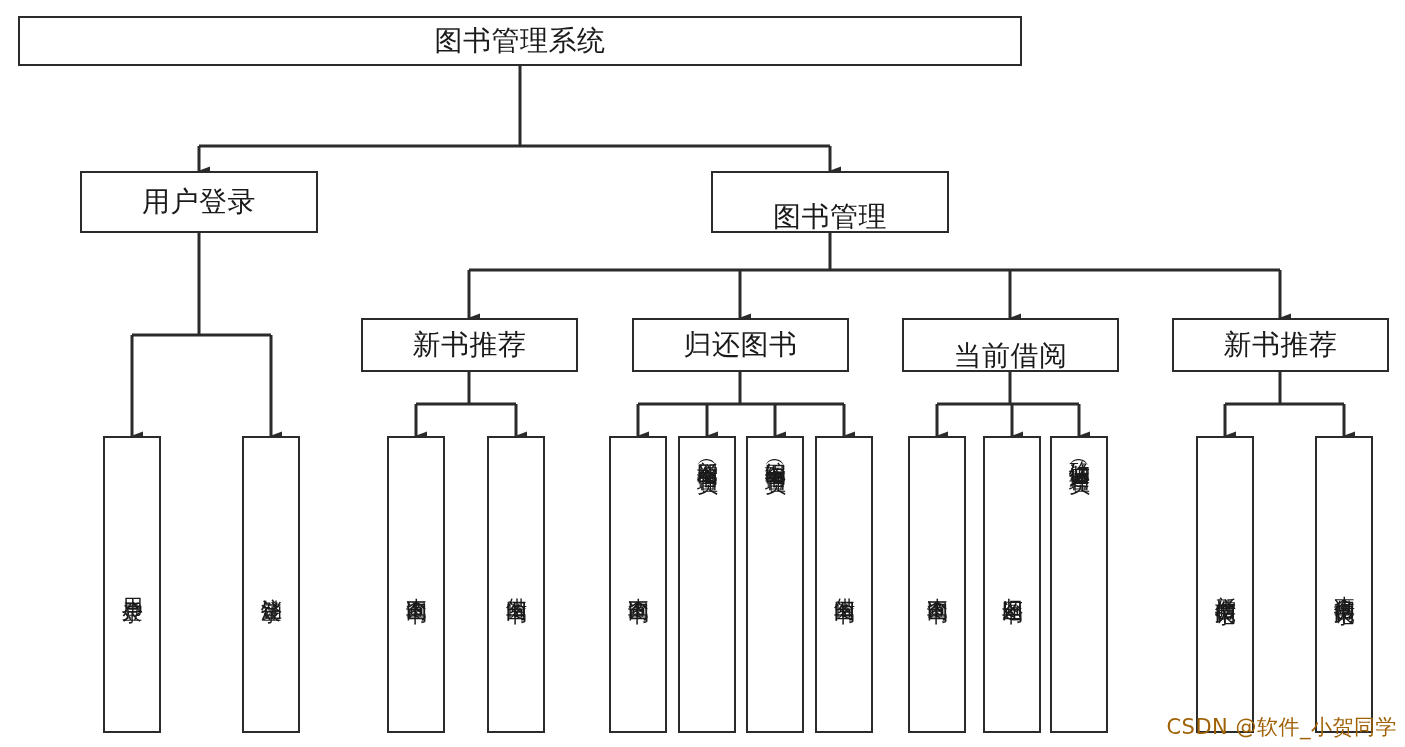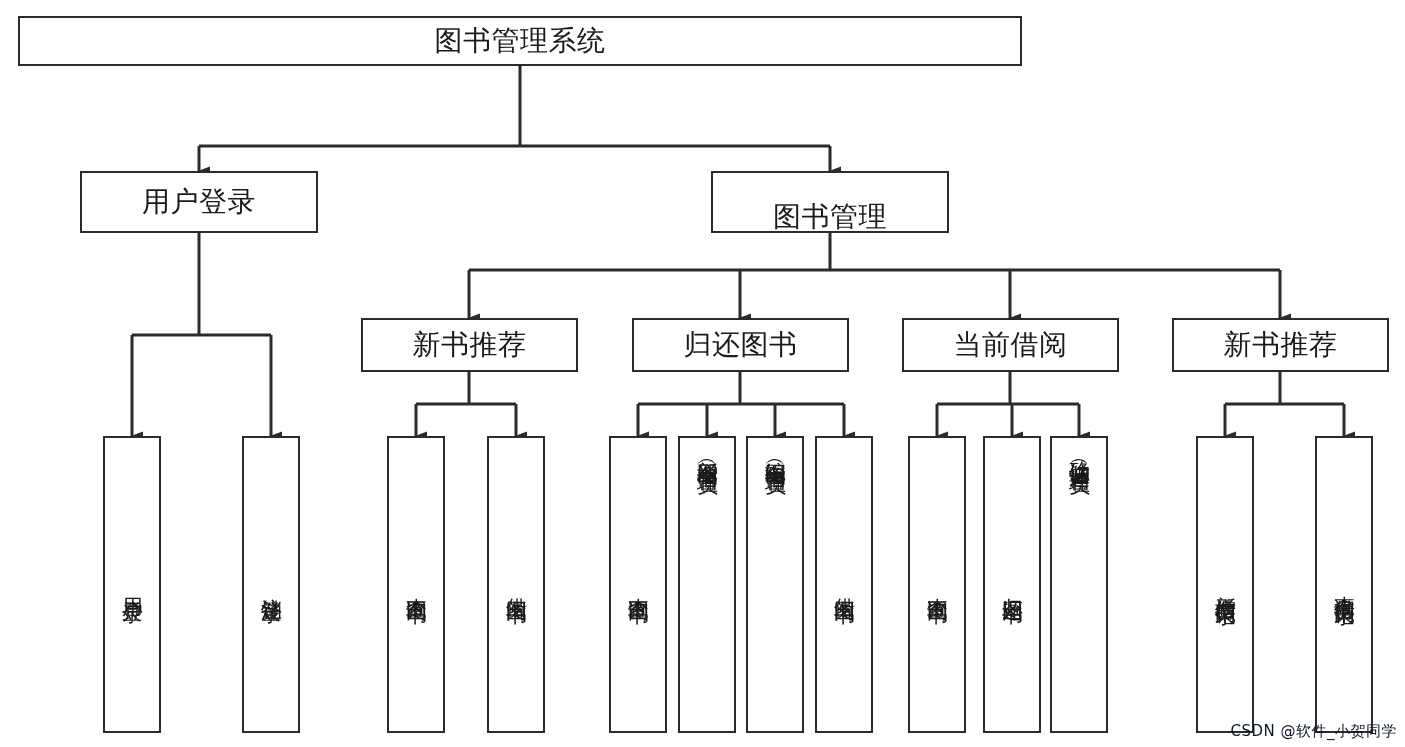--- a/index.html
+++ b/index.html
@@ -61,22 +61,22 @@
     white-space: nowrap;
   }
   .node.leaf.centered {
     align-items: center;
     padding-top: 0;
   }
   .watermark {
     position: absolute;
     right: 8px;
     bottom: 6px;
-    font-size: 15px;
-    color: #0f172a;
+    font-size: 21px;
+    color: #a16207;
     letter-spacing: 0.5px;
     white-space: nowrap;
   }
 </style>
 </head>
 <body>
 
 <div id="canvas">
 
   <svg id="wire-layer" viewBox="0 0 1405 747" width="1405" height="747" xmlns="http://www.w3.org/2000/svg">
@@ -132,21 +132,21 @@
   <div class="node tier2" style="left: 711px; top: 171px; width: 238px; height: 62px; align-items: flex-end;">
     <span class="node-label-h">图书管理</span>
   </div>
 
   <div class="node tier3" style="left: 361px; top: 318px; width: 217px; height: 54px;">
     <span class="node-label-h">新书推荐</span>
   </div>
   <div class="node tier3" style="left: 632px; top: 318px; width: 217px; height: 54px;">
     <span class="node-label-h">归还图书</span>
   </div>
-  <div class="node tier3" style="left: 902px; top: 318px; width: 217px; height: 54px;">
+  <div class="node tier3" style="left: 902px; top: 318px; width: 217px; height: 54px; align-items: flex-end;">
     <span class="node-label-h">当前借阅</span>
   </div>
   <div class="node tier3" style="left: 1172px; top: 318px; width: 217px; height: 54px;">
     <span class="node-label-h">新书推荐</span>
   </div>
 
   <div class="node leaf centered" style="left: 103px; top: 436px; width: 58px; height: 297px;">
     <span class="node-label-v">用户登录</span>
   </div>
   <div class="node leaf centered" style="left: 242px; top: 436px; width: 58px; height: 297px;">

